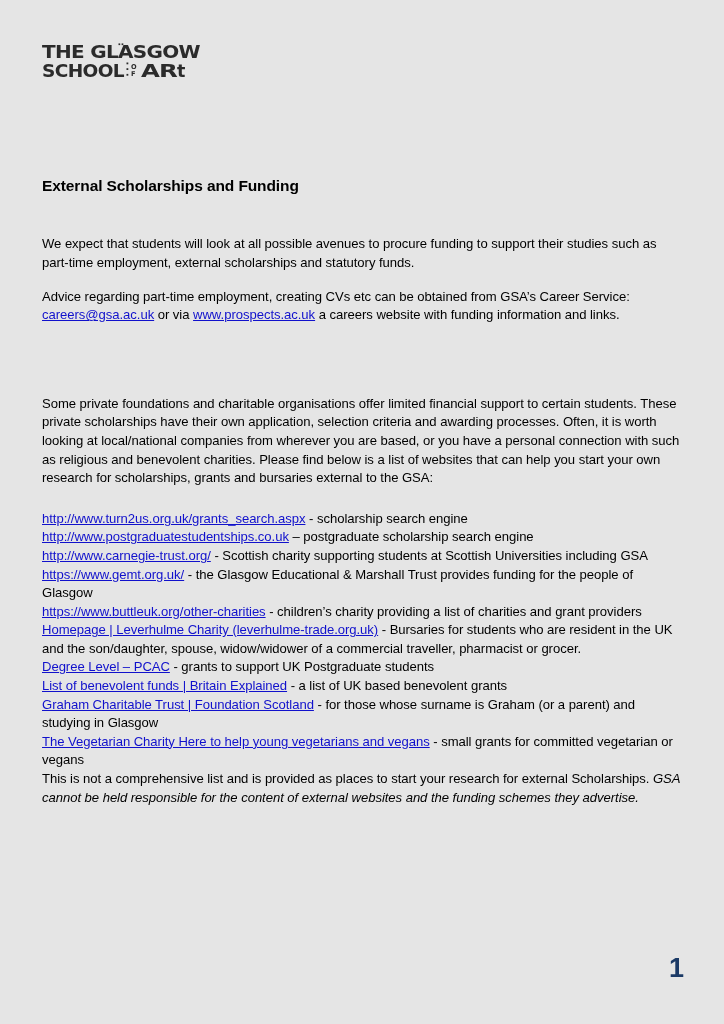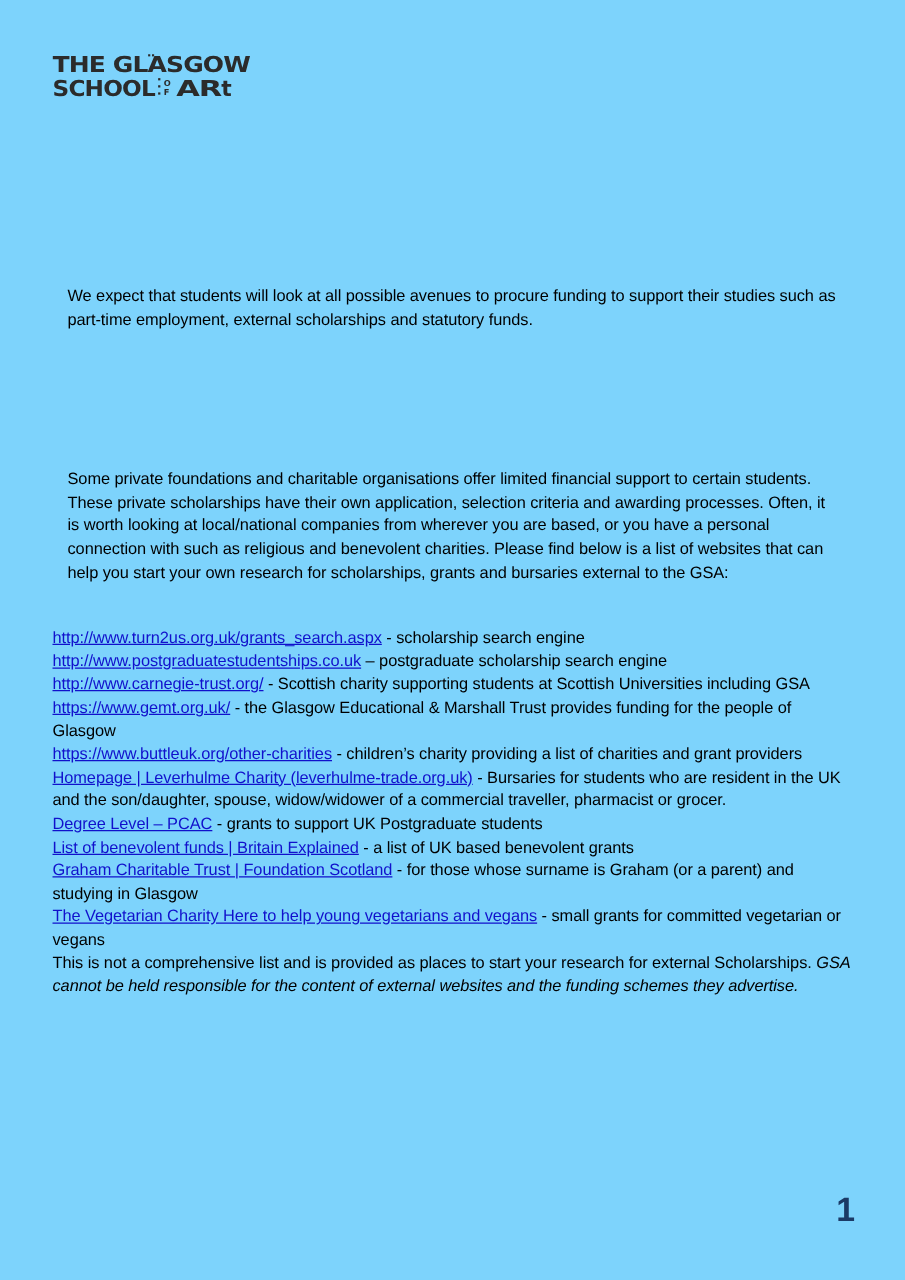--- a/index.html
+++ b/index.html
@@ -8,21 +8,21 @@
     background: #ffffff;
   }
   body {
     font-family: "Liberation Sans", sans-serif;
     color: #000000;
   }
   .page {
     position: relative;
     width: 724px;
     height: 1024px;
-    background: #7dd3fc;
+    background: #e5e5e5;
     overflow: hidden;
     box-sizing: border-box;
   }
   
   .logo {
     position: absolute;
     left: 42px;
     top: 43px;
     width: 200px;
     height: 40px;
@@ -45,21 +45,21 @@
   h2.section-title {
     font-size: 15px;
     font-weight: bold;
     margin: 0;
     letter-spacing: -0.1px;
     line-height: 1.25;
   }
   p.body-para {
     font-size: 13.1px;
     line-height: 18.6px;
-    margin: 12px;
+    margin: 0;
     letter-spacing: -0.05px;
   }
   .spacer-intro { height: 40px; }
   .spacer-para  { height: 15px; }
   .spacer-head  { height: 33px; }
   .spacer-head2 { height: 37px; }
   .spacer-links { height: 22px; }
   .links-block {
     font-size: 13.1px;
     line-height: 18.6px;
@@ -107,27 +107,29 @@
 
         <text x="99" y="33.5" font-family="'DejaVu Sans', sans-serif" font-size="17.5" font-weight="bold" letter-spacing="-0.6" textLength="36" lengthAdjust="spacingAndGlyphs">AR</text>
         <text x="135" y="33.5" font-family="'DejaVu Sans', sans-serif" font-size="17.5" font-weight="bold">t</text>
       </g>
     </svg>
 
   </div>
 
   <div class="content">
 
+    <h1 class="doc-title">External Scholarships and Funding</h1>
 
     <div class="spacer-intro"></div>
 
     <p class="body-para">We expect that students will look at all possible avenues to procure funding to support their studies such as part-time employment, external scholarships and statutory funds.</p>
 
     <div class="spacer-para"></div>
 
+    <p class="body-para"><span>Advice regarding part-time employment, creating CVs etc can be obtained from GSA’s Career Service: </span><a class="doclink">careers@gsa.ac.uk</a><span> or via </span><a class="doclink">www.prospects.ac.uk</a><span> a careers website with funding information and links.</span></p>
 
     <div class="spacer-head"></div>
 
 
     <div class="spacer-head2"></div>
 
     <p class="body-para">Some private foundations and charitable organisations offer limited financial support to certain students. These private scholarships have their own application, selection criteria and awarding processes. Often, it is worth looking at local/national companies from wherever you are based, or you have a personal connection with such as religious and benevolent charities. Please find below is a list of websites that can help you start your own research for scholarships, grants and bursaries external to the GSA:</p>
 
     <div class="spacer-links"></div>
 

